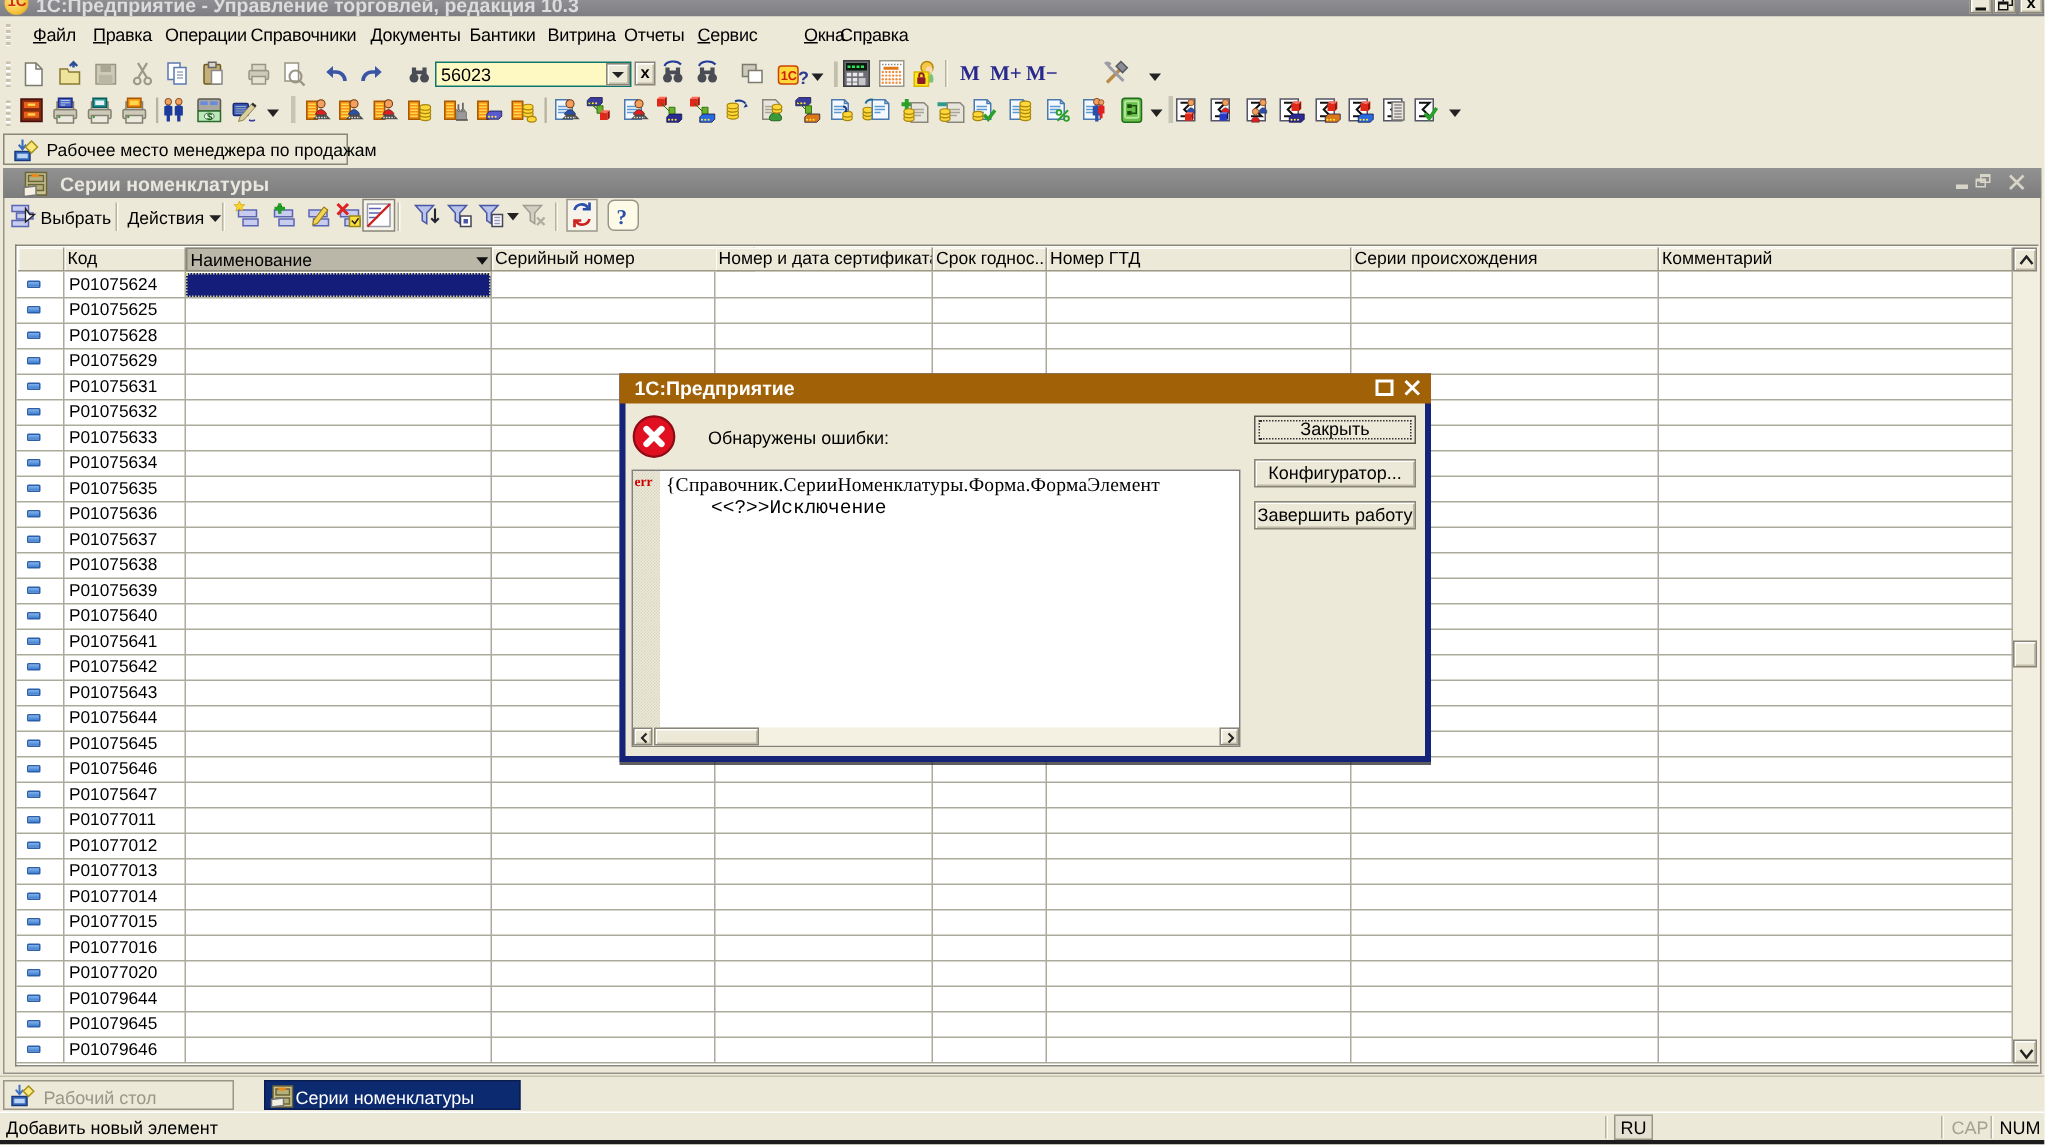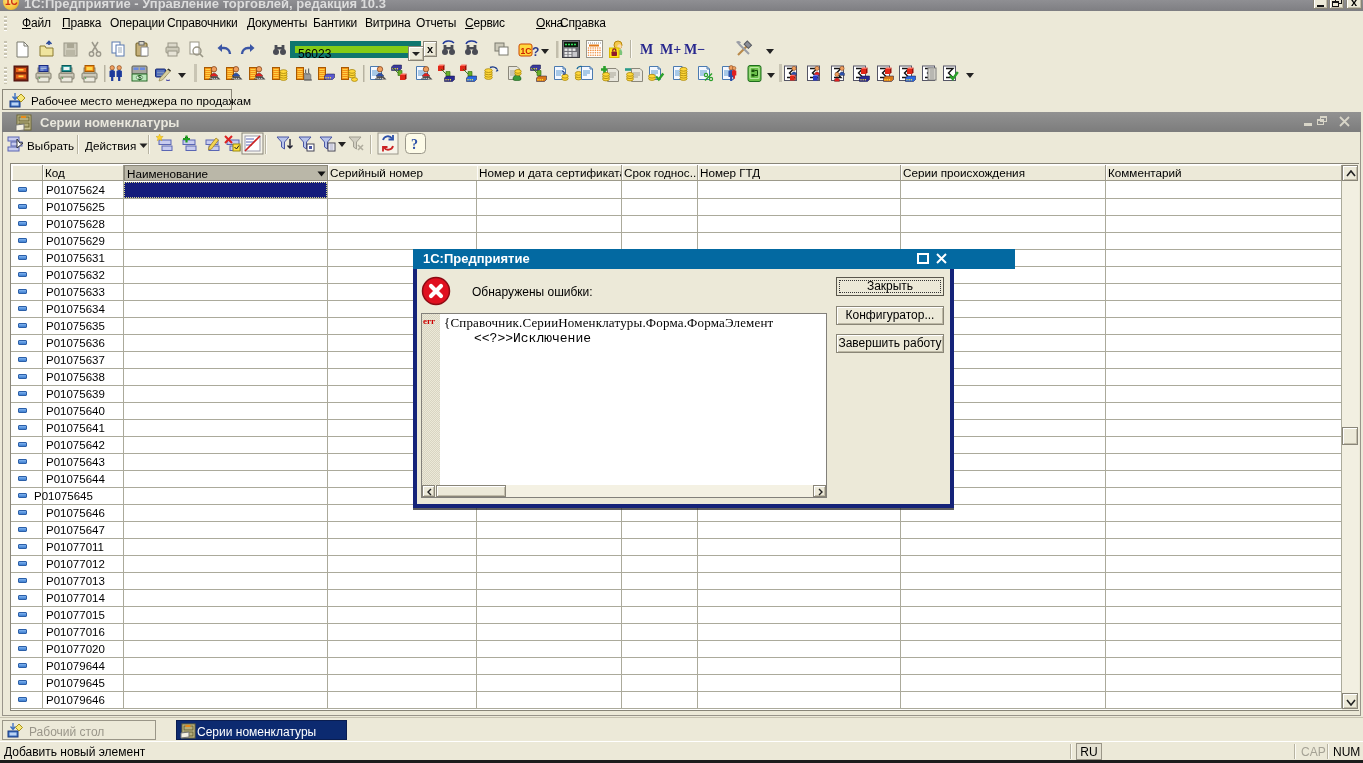--- a/index.html
+++ b/index.html
@@ -184,21 +184,21 @@
         <path d="M3 14 L12 5" stroke="#b98a4a" stroke-width="2.2"></path>
         <rect x="10" y="1.5" width="6" height="4.5" fill="#8a8d96" stroke="#55585f" transform="rotate(45 13 3.5)"></rect>
         <path d="M4 3 L14 13" stroke="#9a9da6" stroke-width="2"></path>
         <path d="M1 1 a3.2 3.2 0 0 1 5 0.5 l-2.4 2.2 z" fill="#9a9da6"></path>
       </g>
       <g transform="translate(766,13)">
         <path d="M0 0 h8 l-4 5 z" fill="#222"></path>
       </g>
       <rect x="556" y="5" width="2.5" height="17" fill="#c2beac"></rect>
     </svg>
-<div class="a" style="left:290px;top:5px;width:131px;height:17px;background:#84cc16;border:5px solid #0f766e">
+<div class="a" style="left:290px;top:5px;width:131px;height:17px;background:#fef9c3;border:1px solid #0f766e">
 <div class="a" style="left:3px;top:1px;font-size:12px">56023</div>
 <div class="a btn3d" style="left:113px;top:0px;width:16px;height:15px"></div>
 <svg class="a" style="left:116px;top:5px" width="10" height="6">
         <path d="M1 1 L5 5 L9 1 z" fill="#222"></path>
       </svg>
 </div>
 <div class="a btn3d" style="left:423px;top:5px;width:14px;height:16px;text-align:center;font-size:11px;font-weight:bold;line-height:15px">x</div>
 <div class="a" style="left:640px;top:6px;font-family:'Liberation Serif',serif;font-weight:bold;font-size:14px;color:#28288e">М</div>
 <div class="a" style="left:660px;top:6px;font-family:'Liberation Serif',serif;font-weight:bold;font-size:14px;color:#28288e">М+</div>
 <div class="a" style="left:684px;top:6px;font-family:'Liberation Serif',serif;font-weight:bold;font-size:14px;color:#28288e">М−</div>
@@ -819,21 +819,21 @@
 <div class="rowic" style="top:278px"></div>
 <div class="code" style="left:35px;top:273px">P01075642</div>
 <div class="a" style="left:0;top:306px;width:1331px;height:1px;background:#abaa9b"></div>
 <div class="rowic" style="top:295px"></div>
 <div class="code" style="left:35px;top:290px">P01075643</div>
 <div class="a" style="left:0;top:323px;width:1331px;height:1px;background:#abaa9b"></div>
 <div class="rowic" style="top:312px"></div>
 <div class="code" style="left:35px;top:307px">P01075644</div>
 <div class="a" style="left:0;top:340px;width:1331px;height:1px;background:#abaa9b"></div>
 <div class="rowic" style="top:329px"></div>
-<div class="code" style="left:23px;top:324px">P01075645</div>
+<div class="code" style="left:35px;top:324px">P01075645</div>
 <div class="a" style="left:0;top:357px;width:1331px;height:1px;background:#abaa9b"></div>
 <div class="rowic" style="top:346px"></div>
 <div class="code" style="left:35px;top:341px">P01075646</div>
 <div class="a" style="left:0;top:374px;width:1331px;height:1px;background:#abaa9b"></div>
 <div class="rowic" style="top:363px"></div>
 <div class="code" style="left:35px;top:358px">P01075647</div>
 <div class="a" style="left:0;top:391px;width:1331px;height:1px;background:#abaa9b"></div>
 <div class="rowic" style="top:380px"></div>
 <div class="code" style="left:35px;top:375px">P01077011</div>
 <div class="a" style="left:0;top:408px;width:1331px;height:1px;background:#abaa9b"></div>
@@ -904,21 +904,21 @@
 <div class="sep" style="left:1070px;top:2px;height:15px"></div>
 <div class="a" style="left:1076px;top:1px;width:26px;height:17px;border:1px solid #9a9688;background:#e4e1d2;font-size:12px;text-align:center;line-height:16px">RU</div>
 <div class="sep" style="left:1294px;top:2px;height:15px"></div>
 <div class="a" style="left:1301px;top:3px;font-size:12px;color:#a5a295">CAP</div>
 <div class="sep" style="left:1327px;top:2px;height:15px"></div>
 <div class="a" style="left:1333px;top:3px;font-size:12px">NUM</div>
 </div>
 <div class="a" style="left:0;top:760px;width:1363px;height:3px;background:#1c1c1c"></div>
 
 <div class="a" style="left:413px;top:249px;width:541px;height:259px;background:#ece9d8;border:4px solid #152379;box-shadow:0 2px 0 rgba(40,40,40,.75)">
-<div class="a" style="left:-4px;top:-4px;width:602px;height:20px;background:#0369a1">
+<div class="a" style="left:-4px;top:-4px;width:541px;height:20px;background:#a16207">
  <div class="a" style="left:10px;top:2px;font-size:13px;font-weight:bold;color:#fff">1С:Предприятие</div>
  <div class="a" style="left:504px;top:4px;width:12px;height:11px;border:2px solid #fff"></div>
  <svg class="a" style="left:523px;top:4px" width="12" height="11">
         <path d="M1 1 L10 10 M10 1 L1 10" stroke="#fff" stroke-width="2"></path>
       </svg>
 </div>
 <svg class="a" style="left:4px;top:23px" width="32" height="32">
  <circle cx="15" cy="15" r="13.5" fill="#e01020" stroke="#8c0b14" stroke-width="1.5"></circle>
  <path d="M10 10 L20 20 M20 10 L10 20" stroke="#fff" stroke-width="4.2" stroke-linecap="round"></path>
 </svg>

